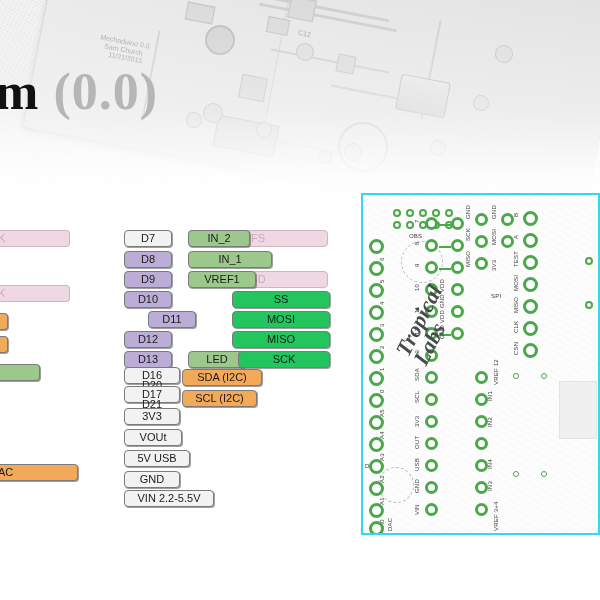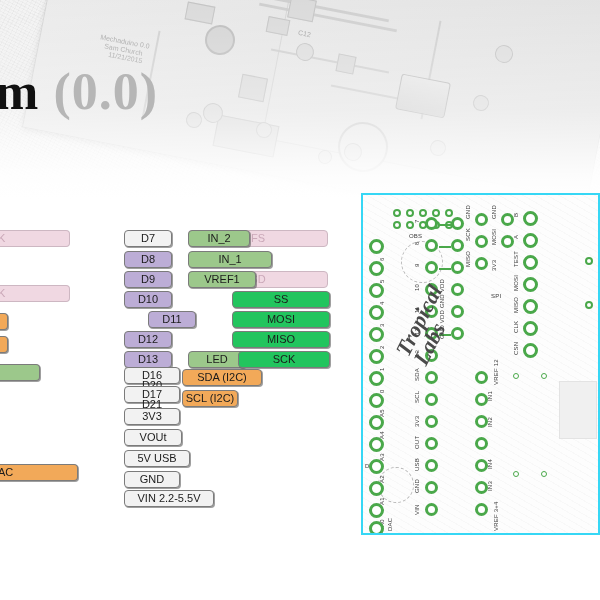--- a/index.html
+++ b/index.html
@@ -221,21 +221,21 @@
 <div class="chip c-green" style="left:188px;top:251px;width:84px;">IN_1</div>
 <div class="chip c-green" style="left:188px;top:271px;width:68px;">VREF1</div>
 <div class="chip c-green" style="left:188px;top:351px;width:58px;">LED</div>
 
 <div class="chip c-yellow" style="left:232px;top:291px;width:98px;">SS</div>
 <div class="chip c-yellow" style="left:232px;top:311px;width:98px;">MOSI</div>
 <div class="chip c-yellow" style="left:232px;top:331px;width:98px;">MISO</div>
 <div class="chip c-yellow" style="left:238px;top:351px;width:92px;">SCK</div>
 
 <div class="chip c-orange" style="left:182px;top:369px;width:80px;">SDA (I2C)</div>
-<div class="chip c-orange" style="left:182px;top:390px;width:56px;">SCL (I2C)</div>
+<div class="chip c-orange" style="left:182px;top:390px;width:75px;">SCL (I2C)</div>
 
 <div id="pcb-panel">
   <div class="pcbnoise"></div>
 
   <div class="gpad sm" style="left:30px;top:14px;"></div>
   <div class="gpad sm" style="left:43px;top:14px;"></div>
   <div class="gpad sm" style="left:56px;top:14px;"></div>
   <div class="gpad sm" style="left:69px;top:14px;"></div>
   <div class="gpad sm" style="left:82px;top:14px;"></div>
   <div class="gpad sm" style="left:30px;top:26px;"></div>

